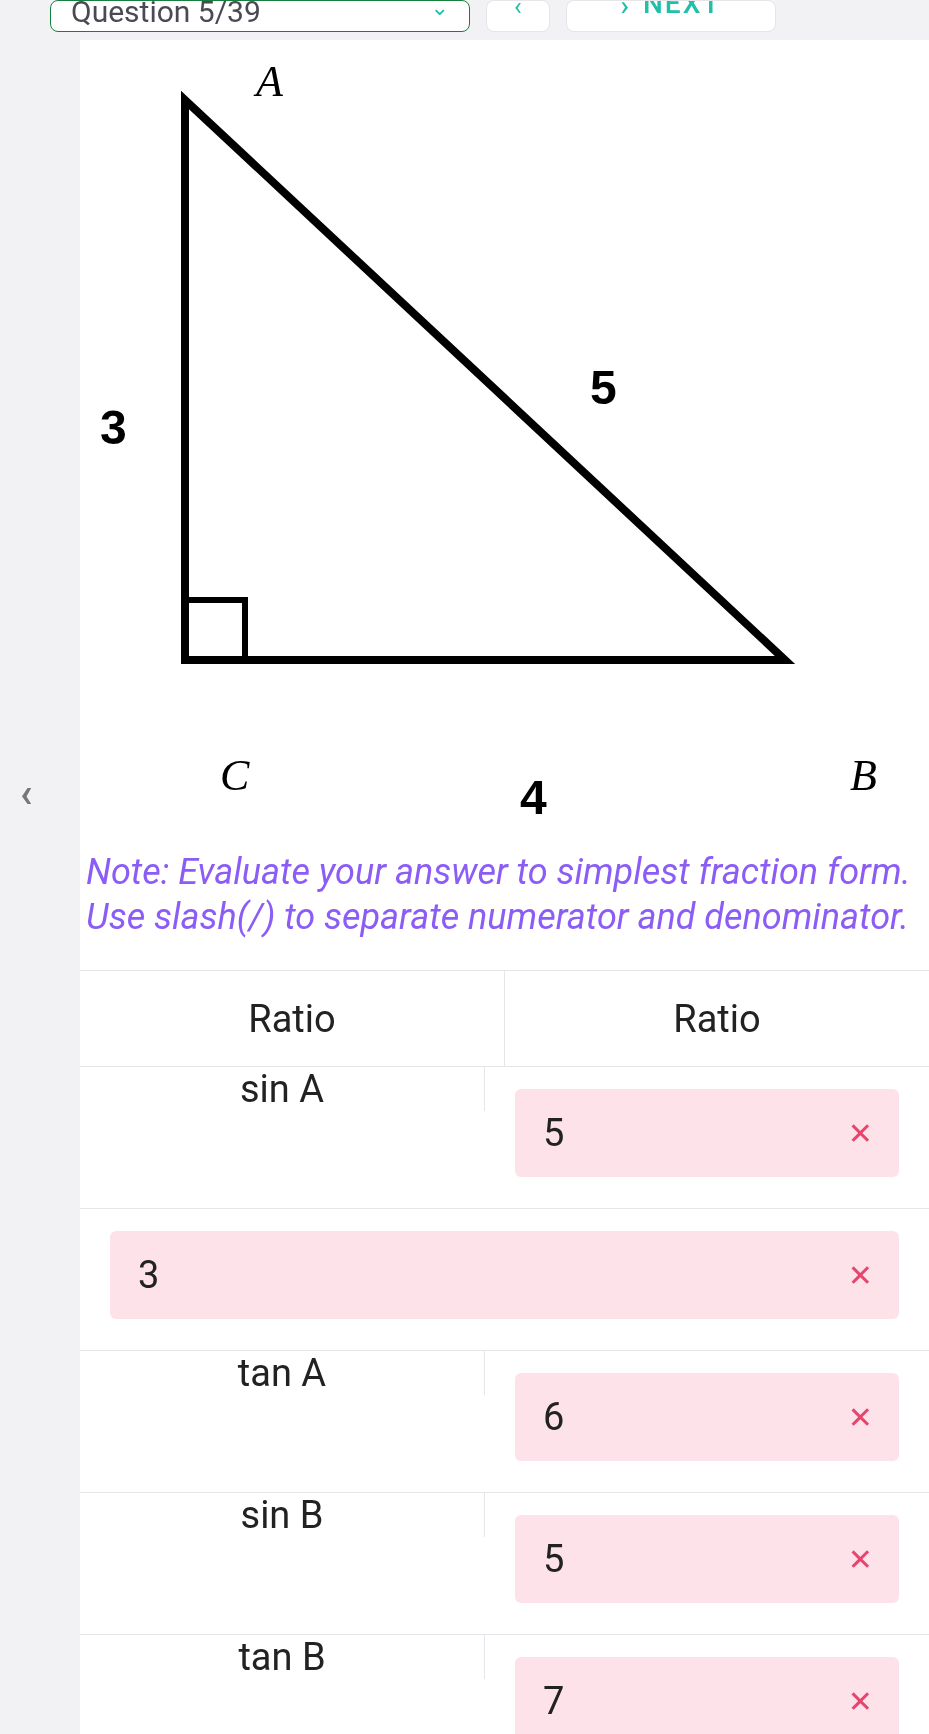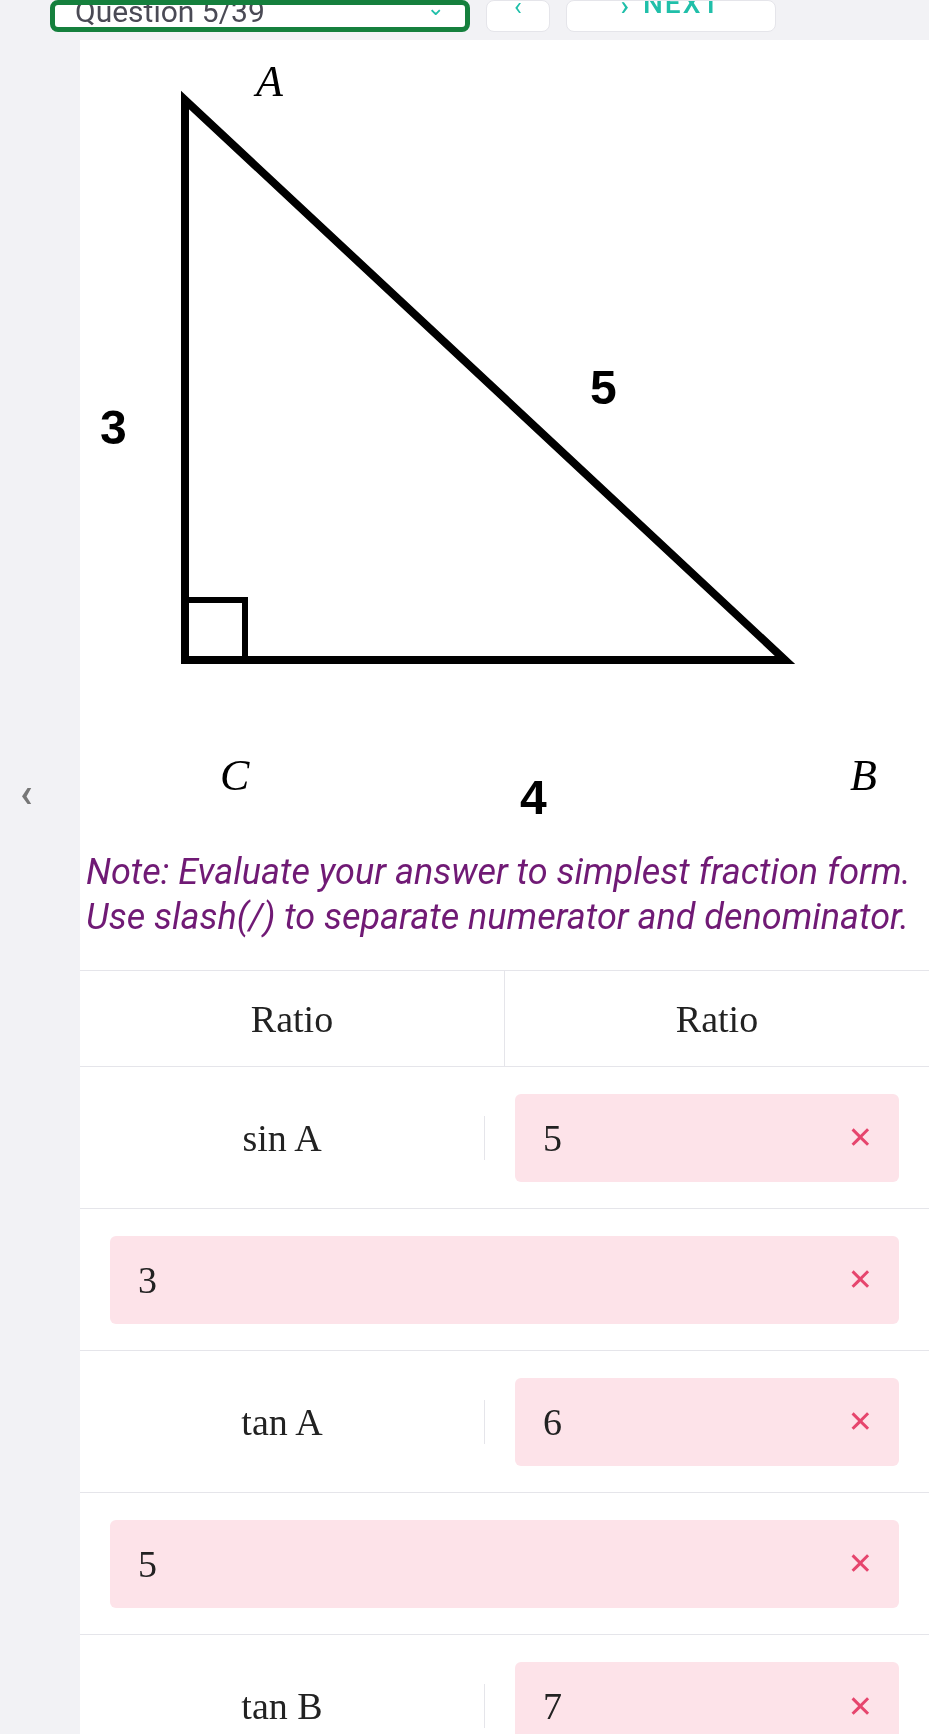--- a/index.html
+++ b/index.html
@@ -13,21 +13,21 @@
 }
 .topbar {
   display: flex;
   gap: 16px;
   padding: 0 50px;
   align-items: flex-start;
   height: 32px;
 }
 .dropdown-pill {
   background: #fff;
-  border: 5px solid #15803d;
+  border: 1px solid #15803d;
   border-radius: 8px;
   padding: 0 20px 10px 20px;
   font-size: 30px;
   color: #4a4a55;
   display: flex;
   align-items: center;
   gap: 4px;
   height: 32px;
   overflow: hidden;
   width: 420px;
@@ -99,34 +99,33 @@
 .tri-num {
   position: absolute;
   font-family: Arial, sans-serif;
   font-size: 48px;
   font-weight: 700;
   color: #000;
 }
 .note {
   font-style: italic;
   font-size: 36px;
-  color: #701a75;
+  color: #8b5cf6;
   padding: 0 6px 30px 6px;
   line-height: 1.25;
 }
 .table {
   border-top: 1px solid #e5e5ea;
   width: 100%;
 }
 .row {
   display: flex;
   border-bottom: 1px solid #e5e5ea;
   min-height: 142px;
-  align-items: center;
-  font-family: Liberation Serif, serif;
+  align-items: flex-start;
 }
 .cell {
   flex: 1;
   display: flex;
   align-items: center;
   justify-content: center;
   font-size: 38px;
   color: #222;
   border-right: 1px solid #e5e5ea;
   padding: 0 10px;
@@ -219,20 +218,21 @@
       <div class="cell">tan A</div>
       <div class="cell value-cell">
         <div class="answer-box">
           <span>6</span>
           <span class="x">✕</span>
         </div>
       </div>
     </div>
 
     <div class="row">
+      <div class="cell">sin B</div>
       <div class="cell value-cell">
         <div class="answer-box">
           <span>5</span>
           <span class="x">✕</span>
         </div>
       </div>
     </div>
 
     <div class="row" style="border-bottom:none;">
       <div class="cell">tan B</div>

